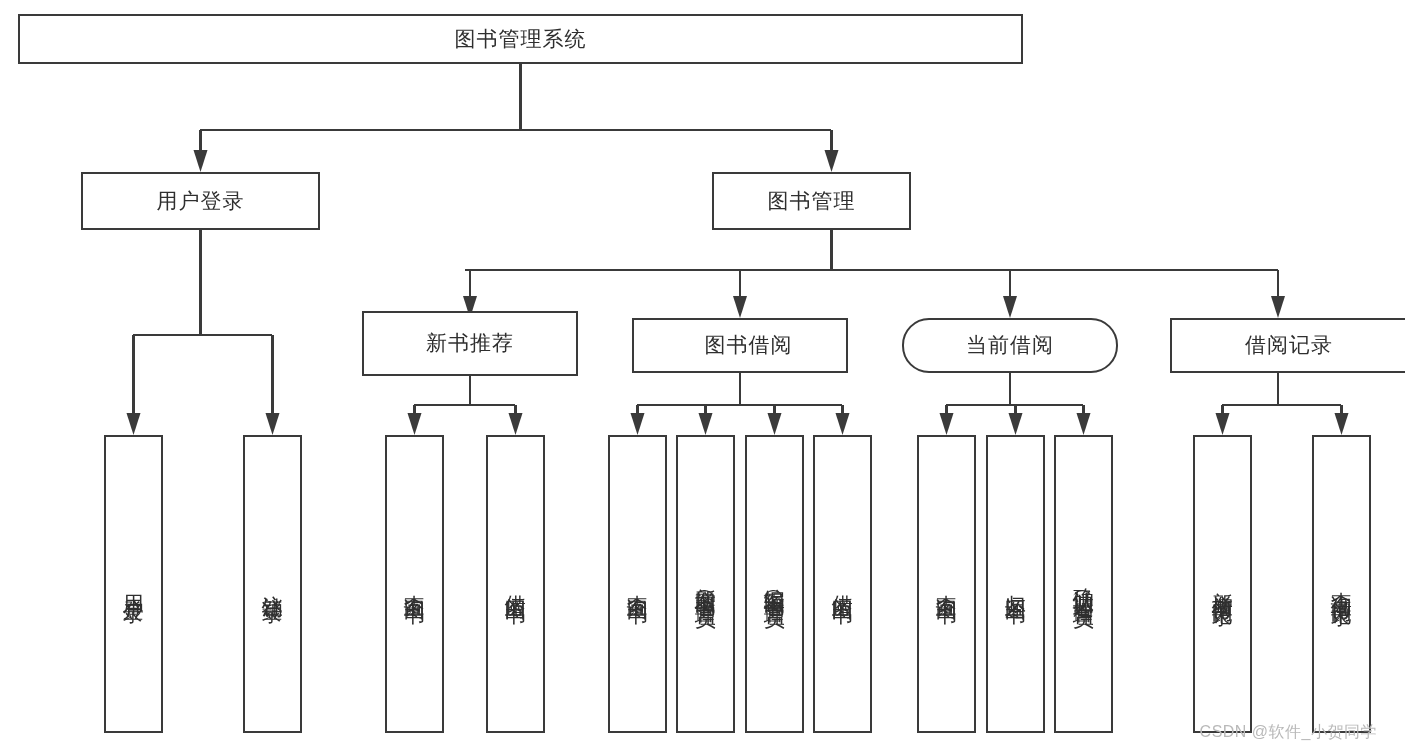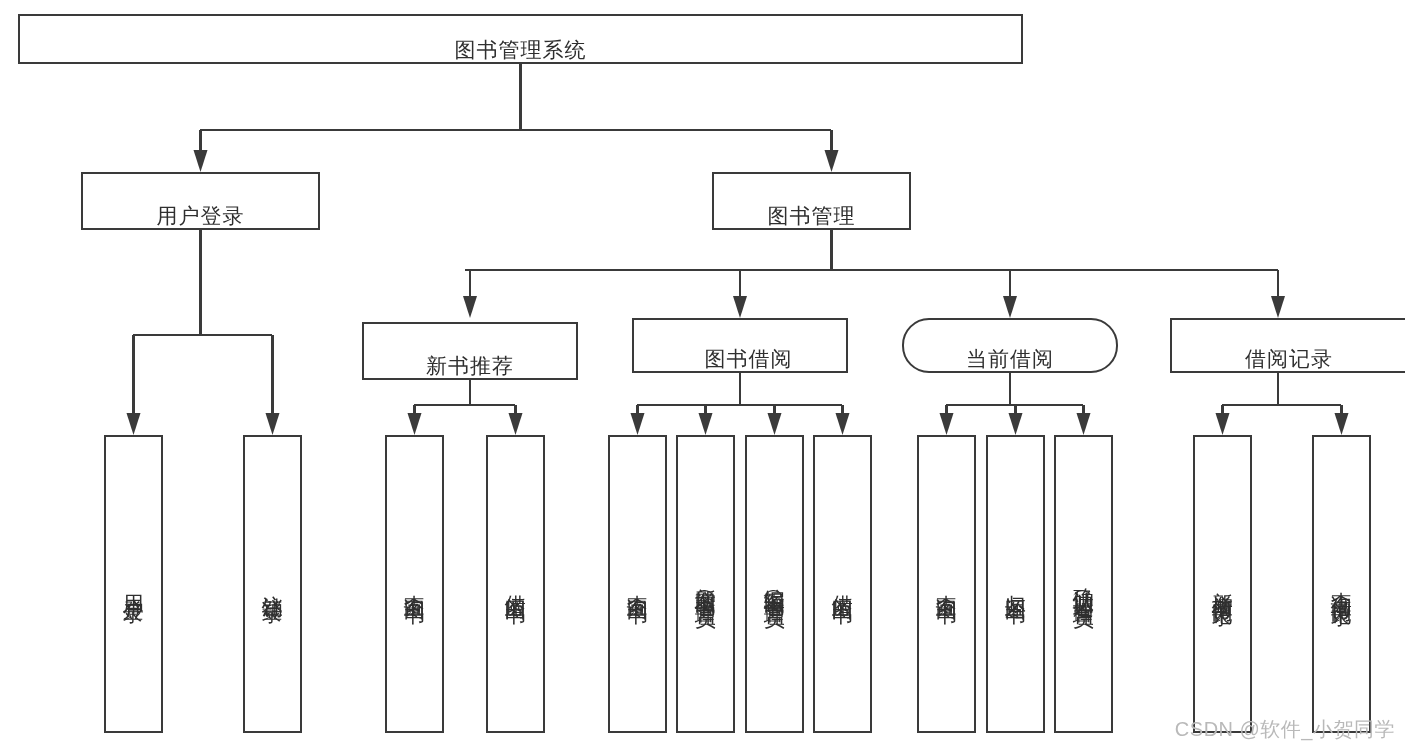--- a/index.html
+++ b/index.html
@@ -9,21 +9,21 @@
     overflow:hidden;
   }
   #canvas{position:relative;width:1405px;height:747px;background:#fff;}
   svg#wires{position:absolute;left:0;top:0;width:1405px;height:747px;}
   .node{
     position:absolute;
     box-sizing:border-box;
     border:2px solid #3a3a3a;
     background:#ffffff;
     display:flex;
-    align-items:flex-end;
+    align-items:center;
     justify-content:center;
     color:#2f2f2f;
   }
   .node.level0{border-width:2px;}
   .node-label{
     font-size:21px;
     line-height:1.15;
     letter-spacing:1px;
     white-space:nowrap;
     color:#2f2f2f;
@@ -32,22 +32,22 @@
   .node.leaf .node-label{
     writing-mode:vertical-rl;
     text-orientation:upright;
     font-size:21px;
     line-height:1.30;
     letter-spacing:3px;
     white-space:nowrap;
   }
   #watermark{
     position:absolute;
-    right:10px;bottom:4px;
-    font-size:20px;
+    right:28px;bottom:4px;
+    font-size:16px;
     color:#b9b9b9;
     letter-spacing:0.5px;
     white-space:nowrap;
     pointer-events:none;
   }
 </style>
 </head>
 <body>
 
 <div id="canvas">
@@ -108,21 +108,21 @@
   <div id="nodes">
       <div class="node level0" style="left: 18px; top: 14px; width: 1005px; height: 50px;">
         <span class="node-label">图书管理系统</span>
       </div>
       <div class="node level1" style="left: 81px; top: 172px; width: 239px; height: 58px;">
         <span class="node-label">用户登录</span>
       </div>
       <div class="node level1" style="left: 712px; top: 172px; width: 199px; height: 58px;">
         <span class="node-label">图书管理</span>
       </div>
-      <div class="node level2" style="left: 362px; top: 322px; width: 216px; height: 58px;">
+      <div class="node level2" style="left: 362px; top: 311px; width: 216px; height: 65px;">
         <span class="node-label">新书推荐</span>
       </div>
       <div class="node level2" style="left: 632px; top: 318px; width: 216px; height: 55px; padding-left: 17px;">
         <span class="node-label">图书借阅</span>
       </div>
       <div class="node level2" style="left: 902px; top: 318px; width: 216px; height: 55px; border-radius: 27px;">
         <span class="node-label">当前借阅</span>
       </div>
       <div class="node level2" style="left: 1170px; top: 318px; width: 238px; height: 55px;">
         <span class="node-label">借阅记录</span>

